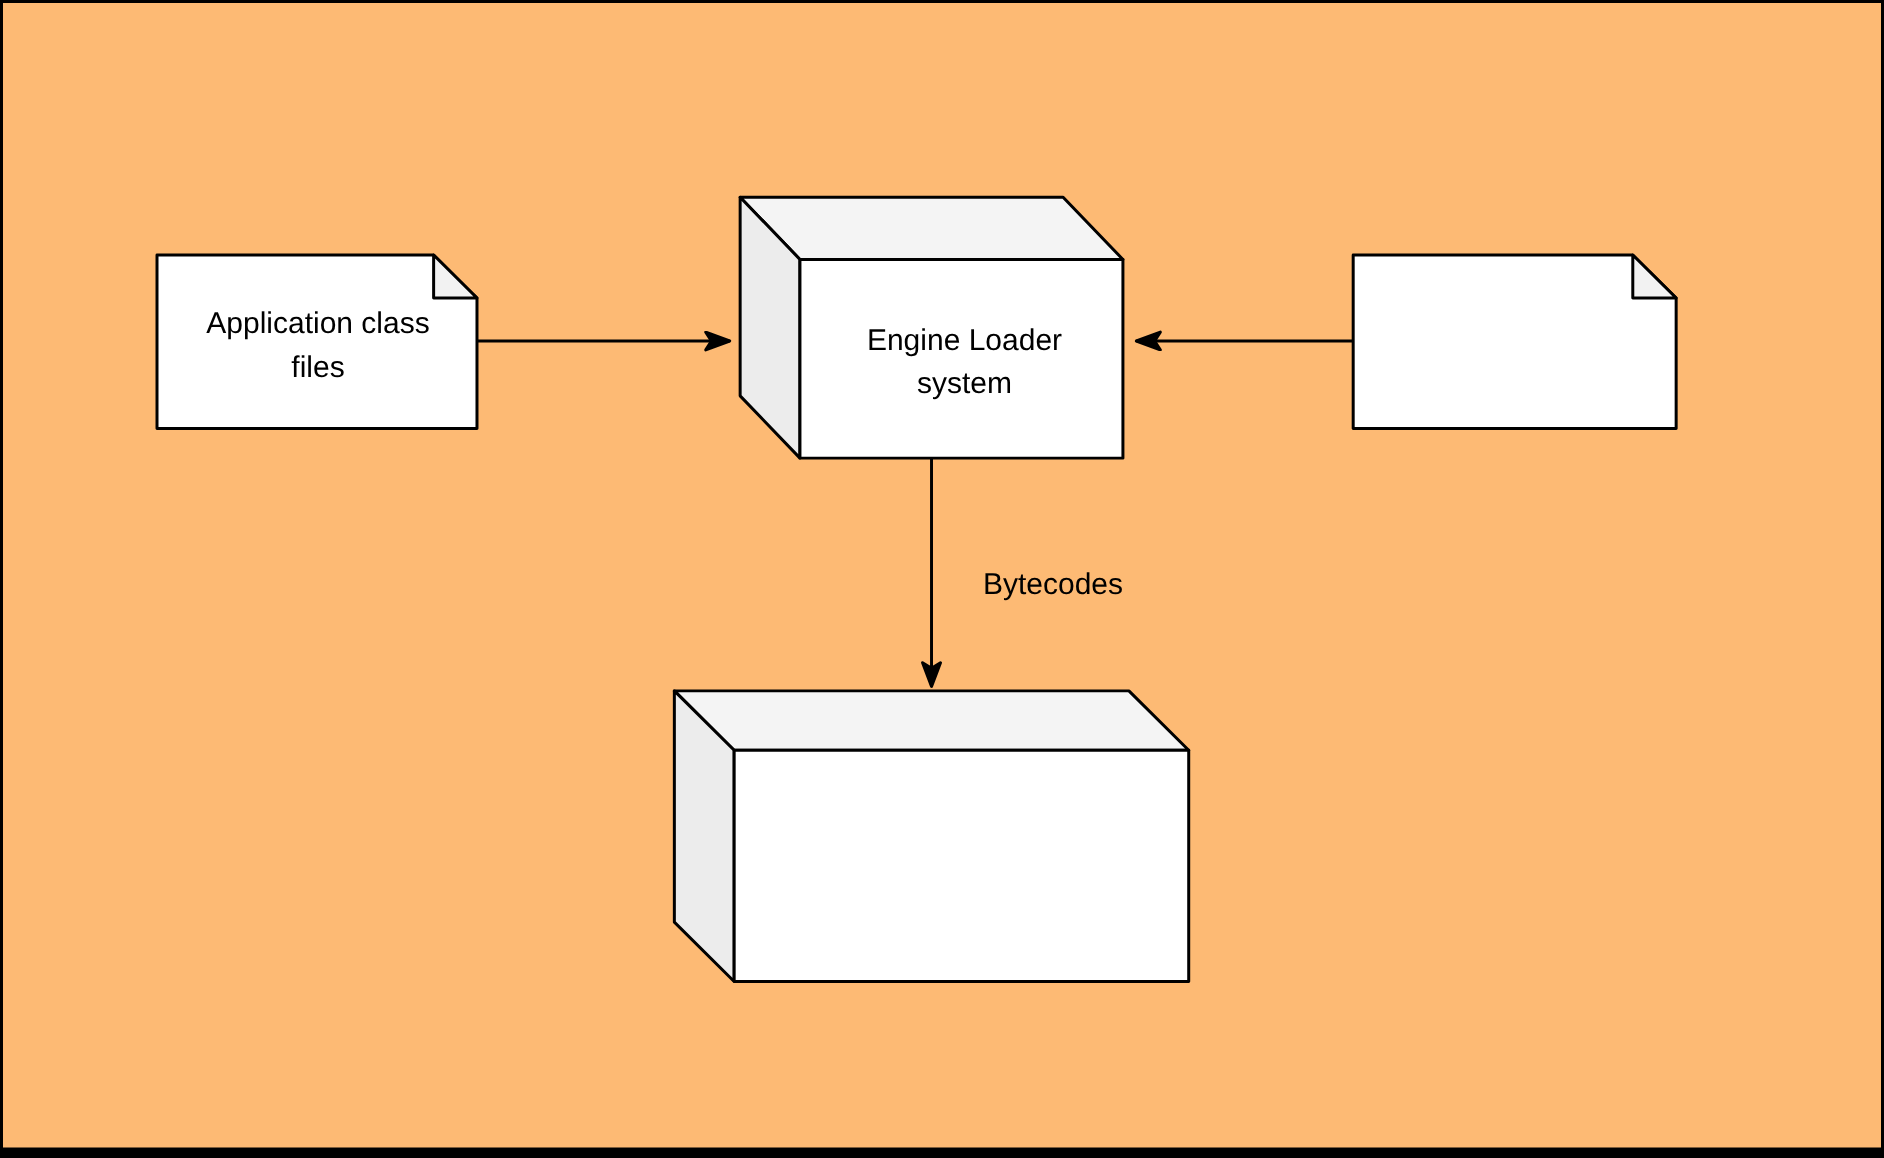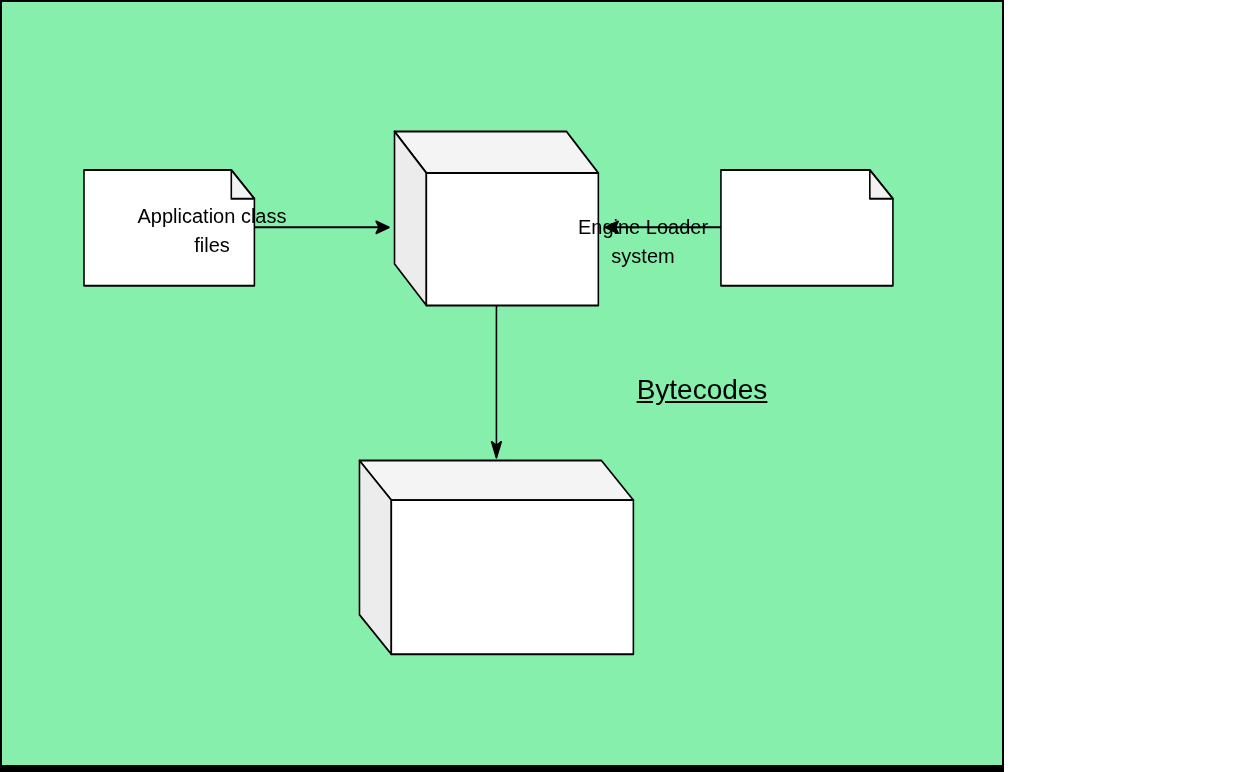--- a/index.html
+++ b/index.html
@@ -2,24 +2,24 @@
 <html><head>
 <meta charset="utf-8">
 <style>
   html, body {
     margin: 0;
     padding: 0;
     background: #ffffff;
   }
   .canvas {
     position: relative;
-    width: 1004px;
+    width: 1256px;
     height: 772px;
     box-sizing: border-box;
-    background: #86efac;
+    background: #fdba74;
     border: 2px solid #000000;
     border-bottom-width: 7px;
     overflow: hidden;
     font-family: "Liberation Sans", sans-serif;
     color: #000000;
   }
   .diagram-svg {
     position: absolute;
     left: 0;
     top: 0;
@@ -35,26 +35,25 @@
     font-size: 20px;
     line-height: 29px;
     color: #000000;
     pointer-events: none;
   }
   .node-label .wrap-app    { max-width: 150px; }
   .node-label .wrap-java   { max-width: 172px; }
   .node-label .wrap-loader { max-width: 150px; }
   .edge-label {
     position: absolute;
-    font-size: 28px;
+    font-size: 20px;
     line-height: 24px;
     color: #000000;
     transform: translate(-50%, -50%);
     white-space: nowrap;
-    text-decoration: underline;
   }
 </style>
 </head>
 <body>
 
 <div class="canvas">
 
   <svg class="diagram-svg" viewBox="0 0 1256 772" preserveAspectRatio="none">
     <defs>
       <marker id="arrowhead" markerUnits="userSpaceOnUse" markerWidth="20" markerHeight="16" refX="17" refY="7" orient="auto">

